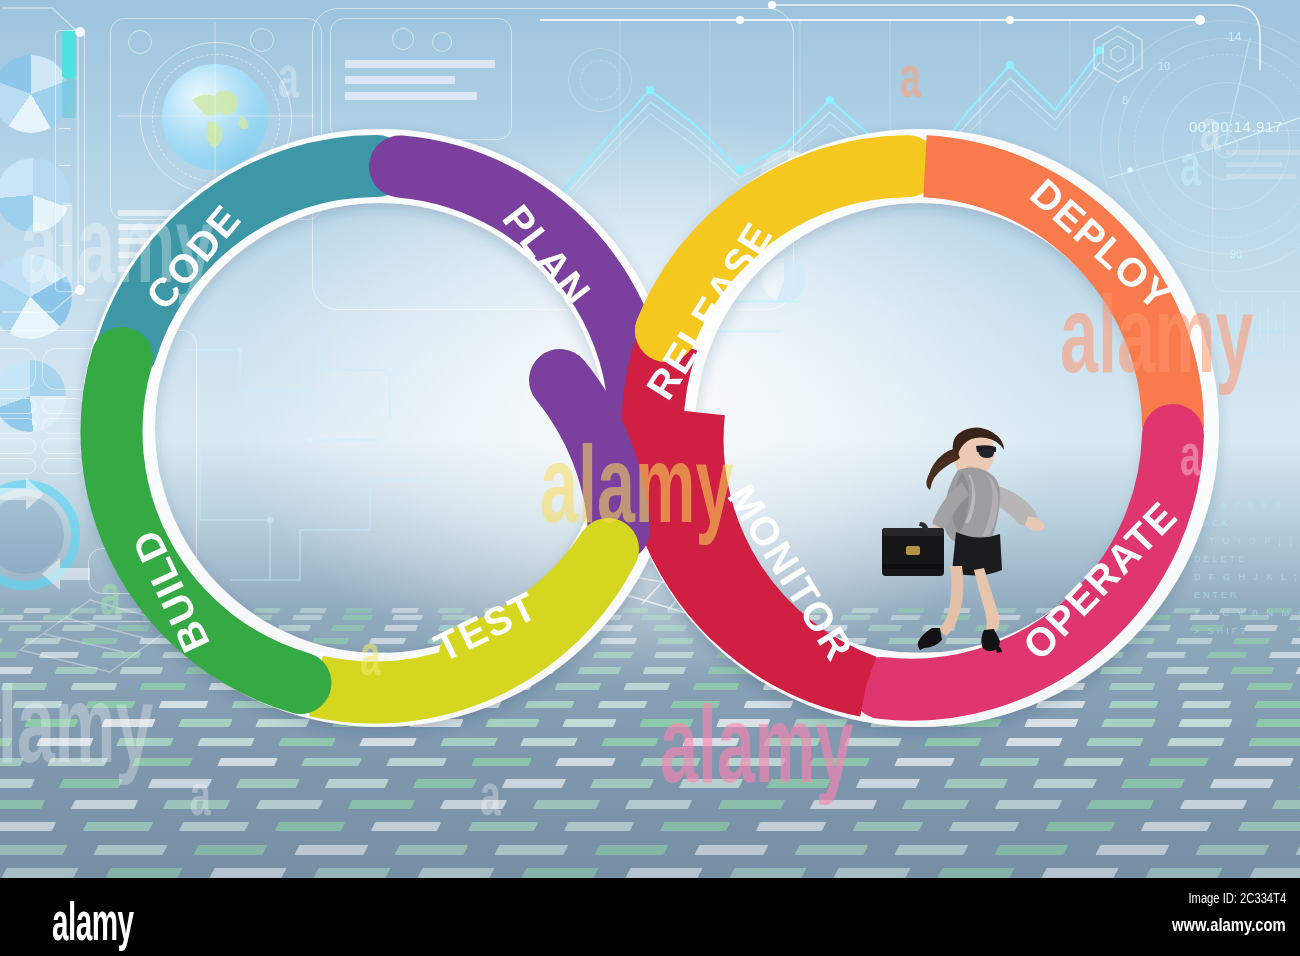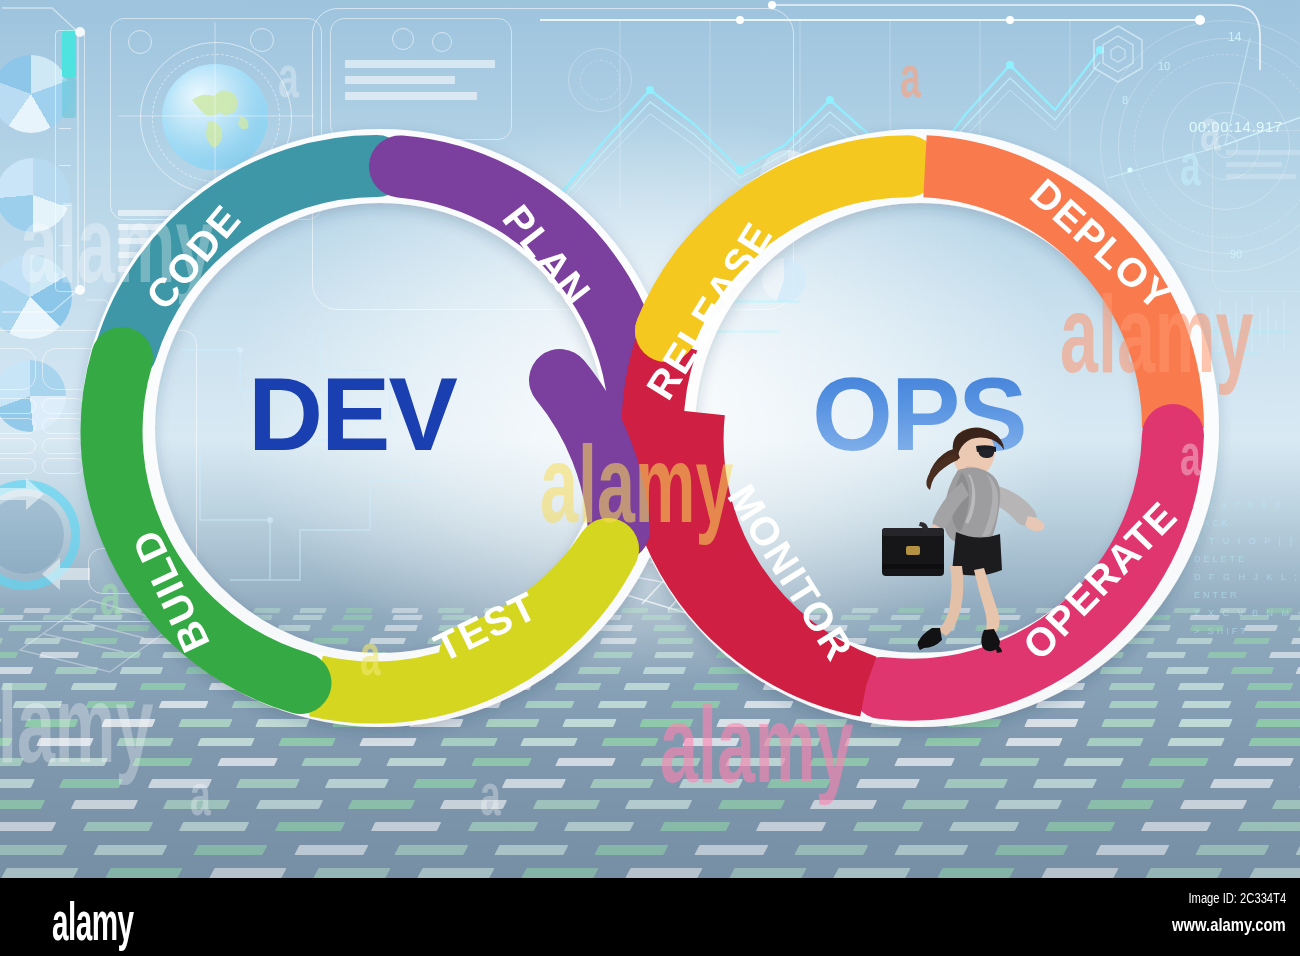--- a/index.html
+++ b/index.html
@@ -621,22 +621,20 @@
         <text transform="translate(536,264) rotate(52)" text-anchor="middle">PLAN</text>
         <text transform="translate(721,318) rotate(-58)" text-anchor="middle">RELEASE</text>
         <text transform="translate(1092,255) rotate(42)" text-anchor="middle">DEPLOY</text>
         <text transform="translate(1110,590) rotate(-46)" text-anchor="middle">OPERATE</text>
         <text transform="translate(779,580) rotate(58)" text-anchor="middle">MONITOR</text>
         <text transform="translate(492,639) rotate(-26)" text-anchor="middle">TEST</text>
         <text transform="translate(183,585) rotate(-115)" text-anchor="middle">BUILD</text>
       </g>
     </svg>
 
-    <div class="word" id="dev-word">DEV</div>
-    <div class="word" id="ops-word">OPS</div>
 
     <svg id="woman" viewBox="0 0 210 232">
 
       <path d="M132 60 q28 6 44 26 q6 9 -2 14 q-9 5 -16 -3 q-12 -14 -28 -19 z" fill="#b7b5b5"></path>
       <path d="M170 92 q12 2 16 8 q2 6 -5 7 q-8 1 -14 -6 z" fill="#e8c7b4"></path>
 
       <path d="M104 6 q20 -6 30 10 q6 12 0 24 q-6 12 -20 12 q-14 0 -18 -14 q-4 -18 8 -32 z" fill="#ecc9b3"></path>
 
       <path d="M100 10 q16 -12 34 -2 q12 7 12 18 q-6 -10 -18 -12 q-14 -2 -22 6 q-6 6 -6 14 l-4 -2 q-4 -14 4 -22 z" fill="#3a241a"></path>
       <path d="M98 24 q-14 4 -22 16 q-8 12 -4 20 q6 -14 18 -20 q8 -4 12 -6 z" fill="#43291d"></path>

